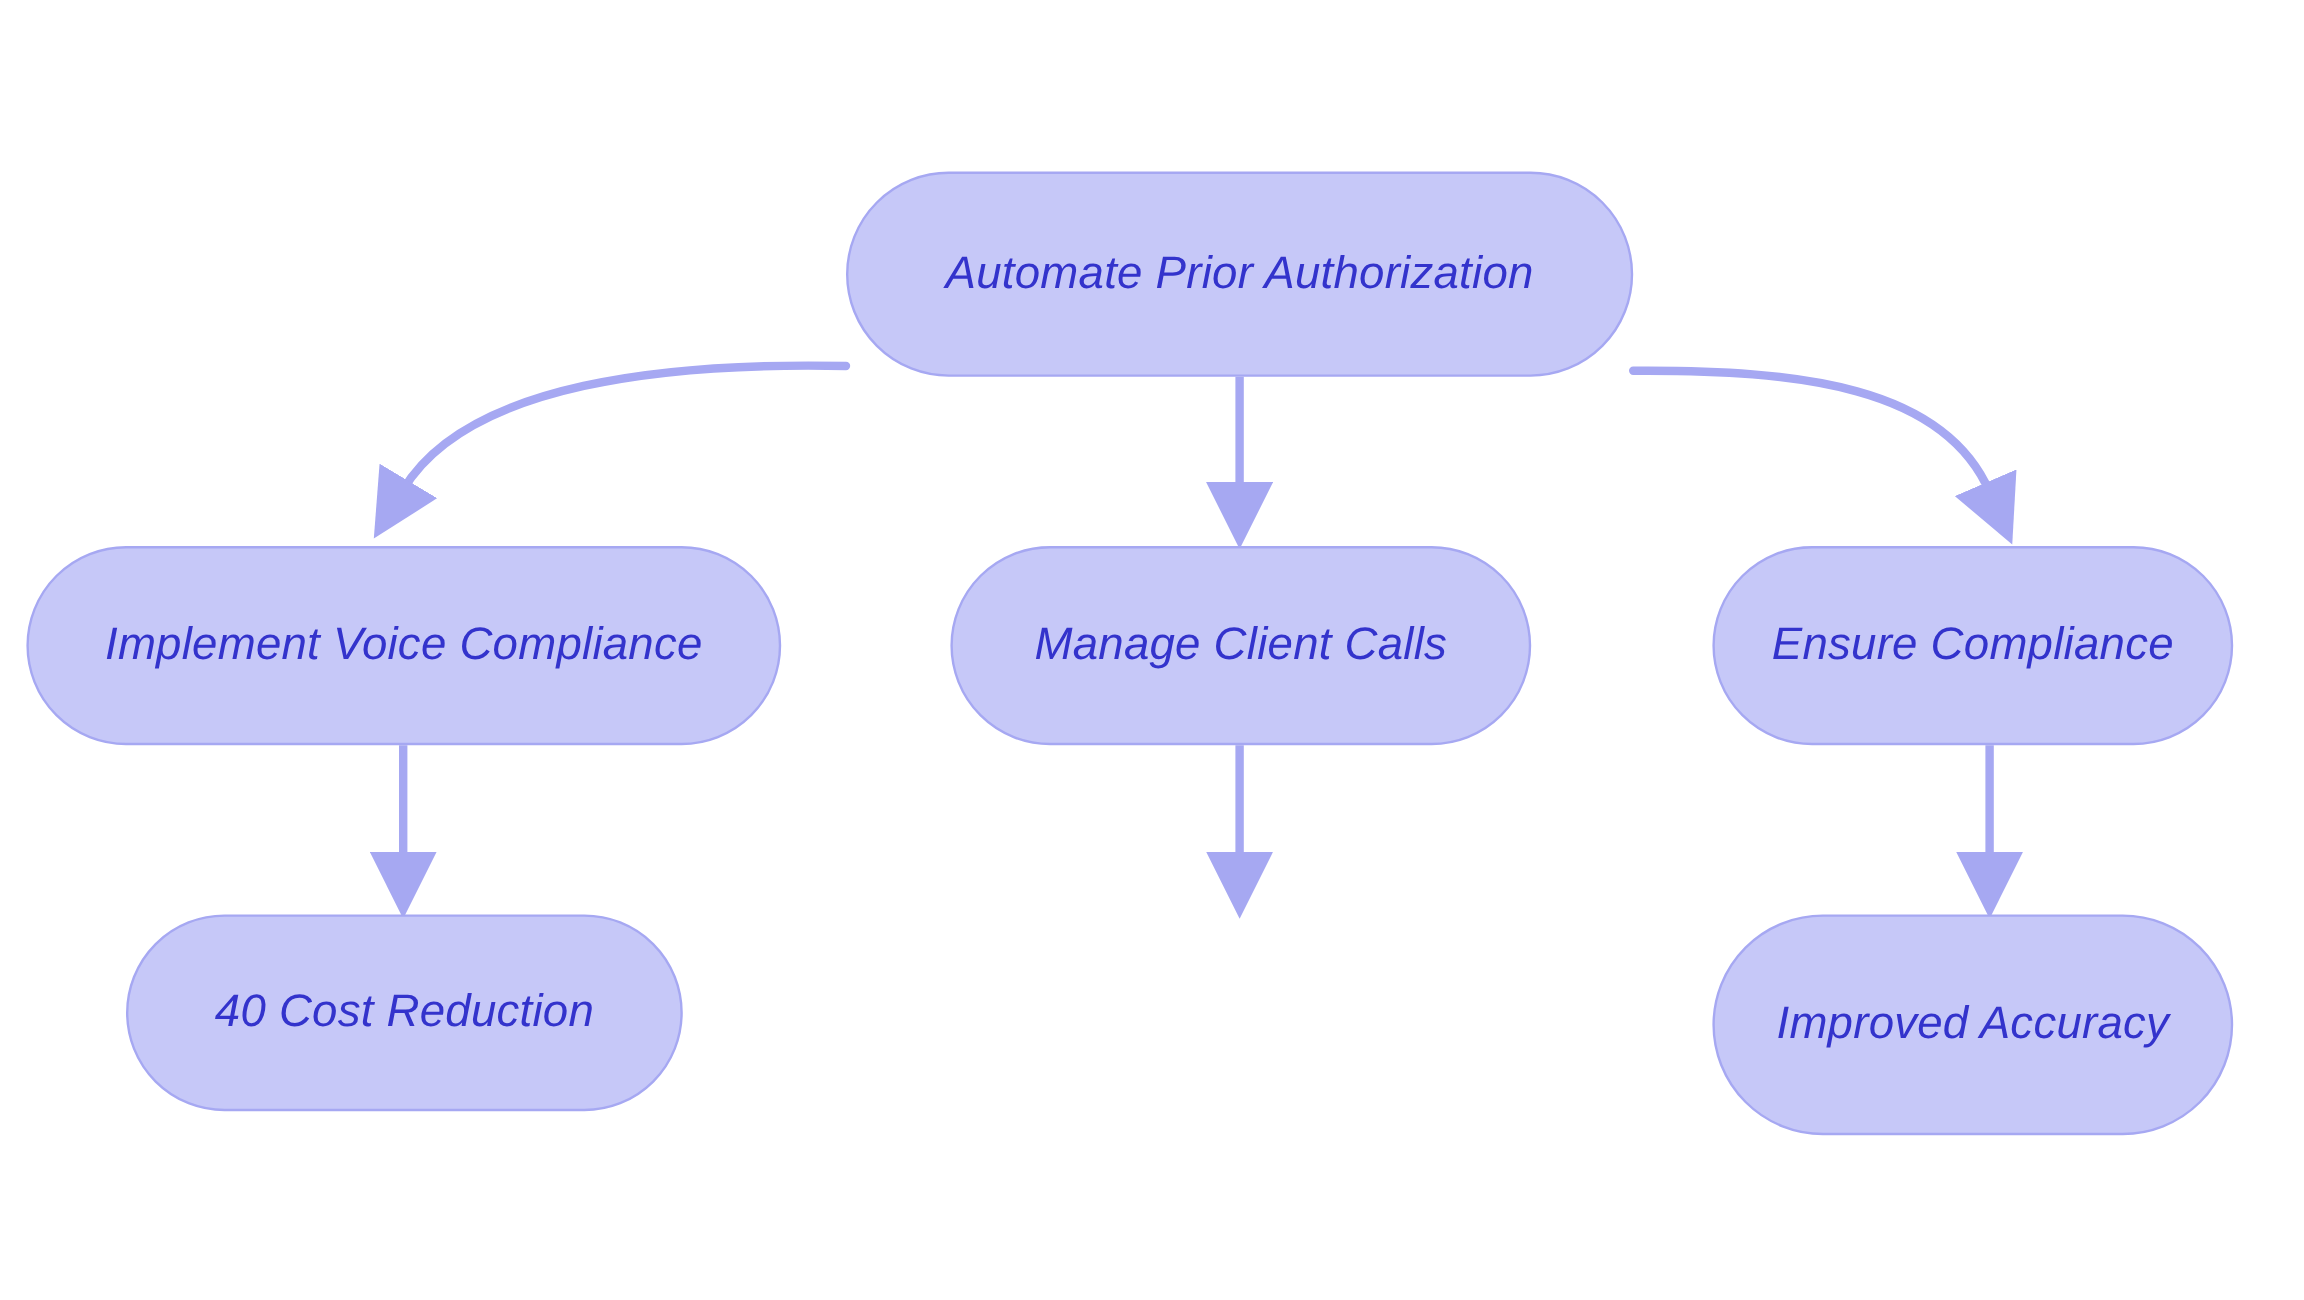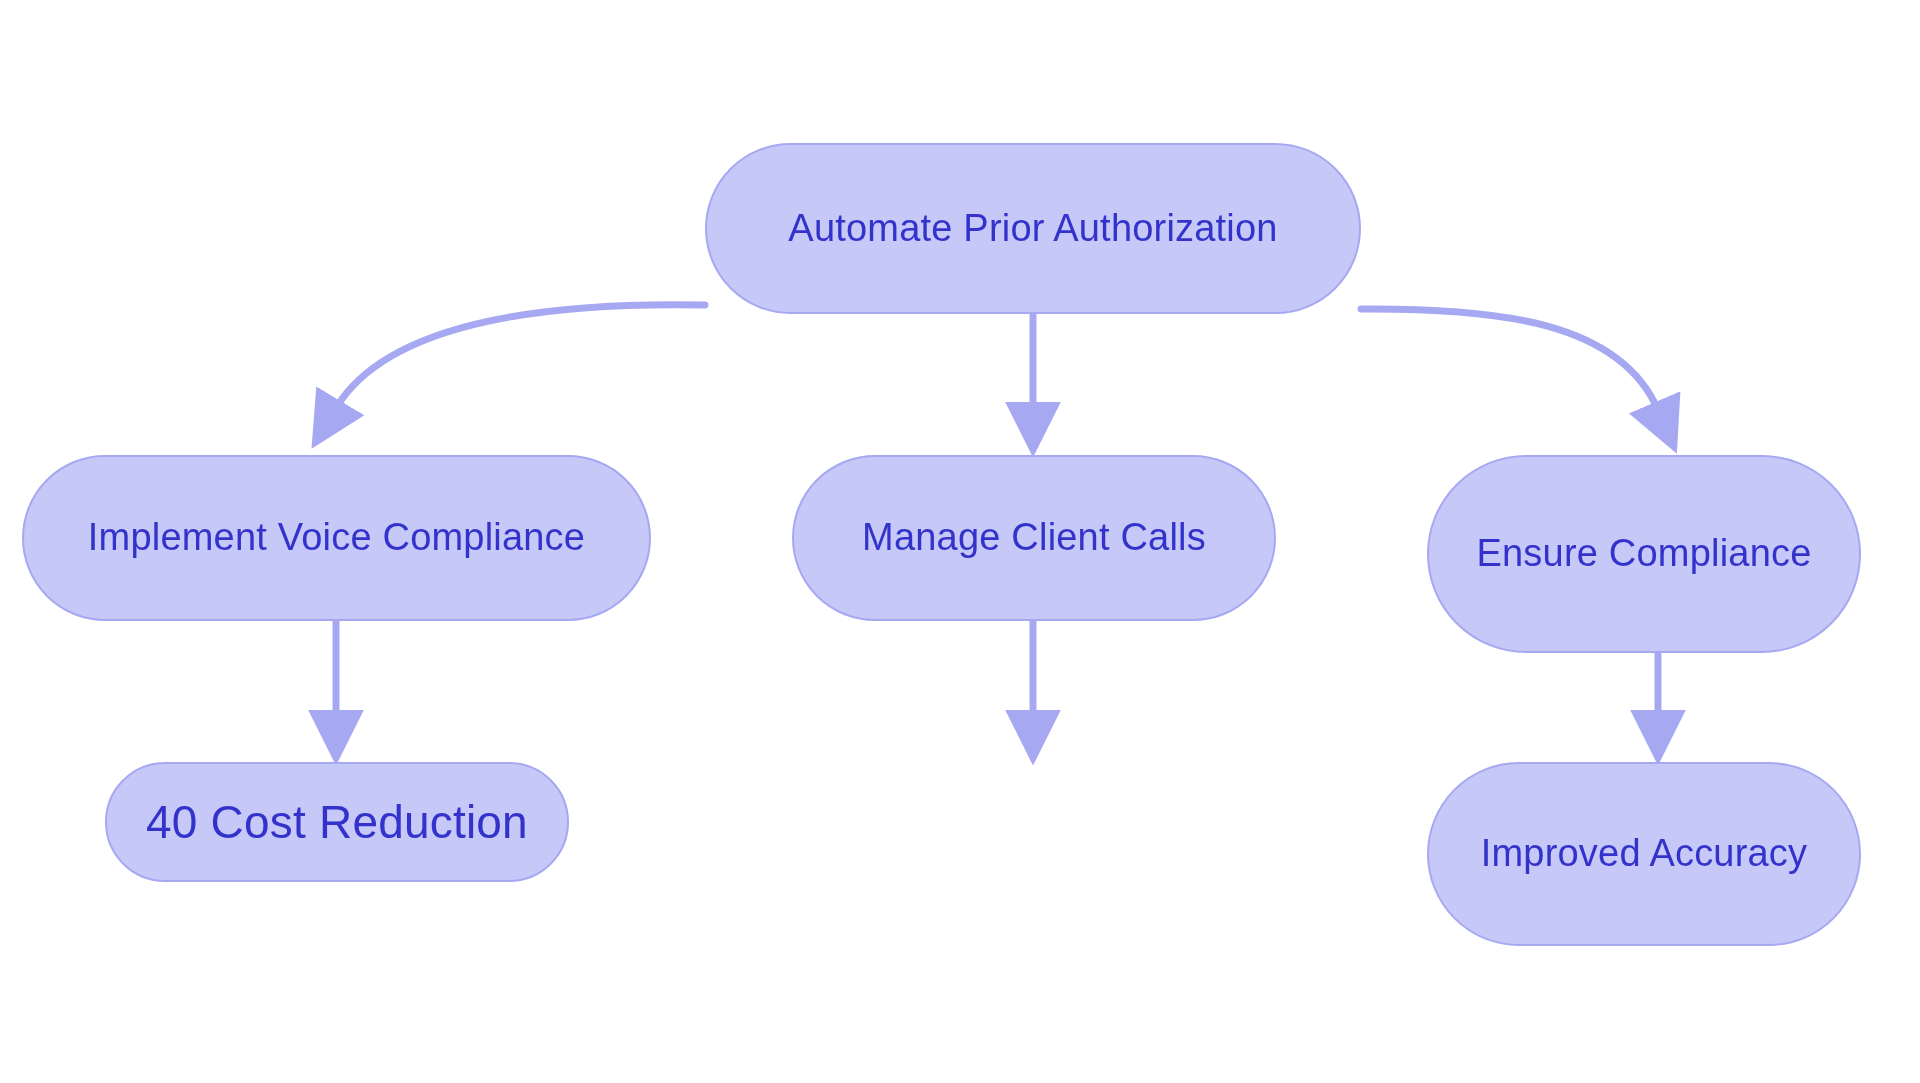--- a/index.html
+++ b/index.html
@@ -34,46 +34,47 @@
     background: #c6c8f8;
     border: 2px solid #a6a8f2;
     border-radius: 999px;
     display: flex;
     align-items: center;
     justify-content: center;
     text-align: left;
     color: #3333cc;
     letter-spacing: 0.2px;
     white-space: nowrap;
+    font-style: italic;
   }
   .node-label {
     display: block;
     line-height: 1.1;
     padding: 0 26px;
   }
   
   #node-root {
     left: 705px;  top: 143px;  width: 656px;  height: 171px;
     font-size: 38px;
   }
   #node-voice {
     left: 22px;   top: 455px;  width: 629px;  height: 166px;
     font-size: 38px;
   }
   #node-calls {
     left: 792px;  top: 455px;  width: 484px;  height: 166px;
     font-size: 38px;
   }
   #node-compliance {
-    left: 1427px; top: 455px;  width: 434px;  height: 198px;
+    left: 1427px; top: 455px;  width: 434px;  height: 166px;
     font-size: 38px;
   }
   #node-cost {
-    left: 105px;  top: 762px;  width: 464px;  height: 120px;
-    font-size: 46px;
+    left: 105px;  top: 762px;  width: 464px;  height: 164px;
+    font-size: 38px;
   }
   #node-callmgmt {
     left: 783px;  top: 762px;  width: 498px;  height: 164px;
     font-size: 38px;
   }
   #node-accuracy {
     left: 1427px; top: 762px;  width: 434px;  height: 184px;
     font-size: 38px;
   }
 </style>

